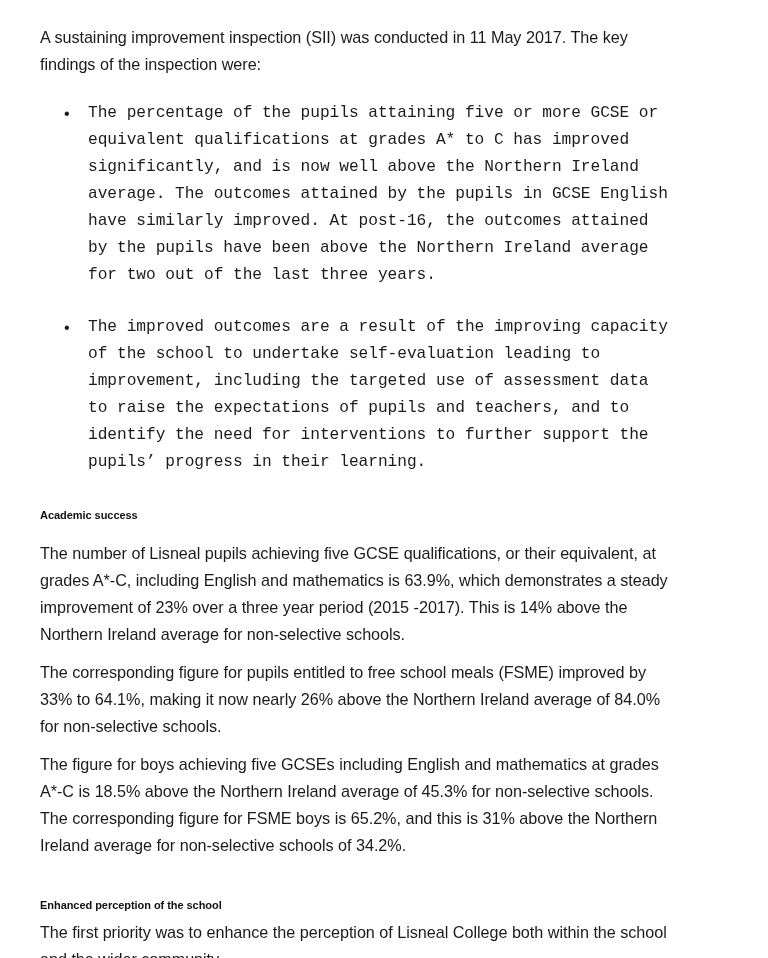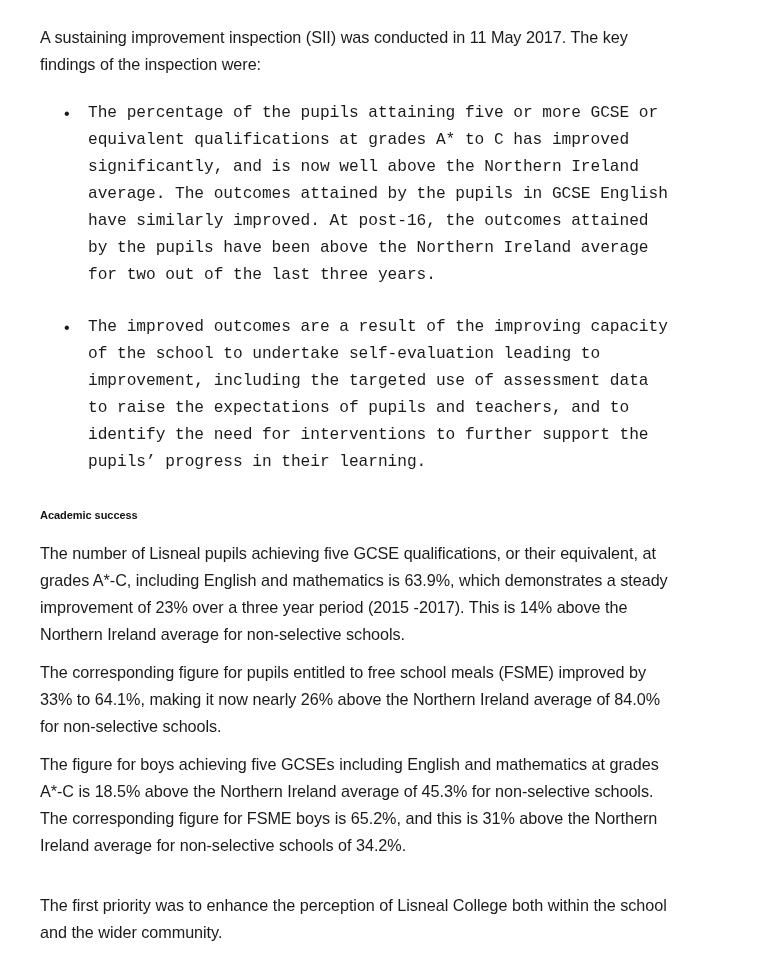--- a/index.html
+++ b/index.html
@@ -106,15 +106,16 @@
 
   <div class="gap-sm"></div>
 
   <p class="para">The figure for boys achieving five GCSEs including English and mathematics at grades A*-C is 18.5% above the Northern Ireland average of 45.3% for non-selective schools.  The corresponding figure for FSME boys is 65.2%, and this is 31% above the Northern Ireland average for non-selective schools of 34.2%.</p>
 
   <div class="gap-sm"></div>
 
 
   <div class="gap-md"></div>
 
+  <h2 class="heading">Enhanced perception of the school</h2>
   <p class="para">The first priority was to enhance the perception of Lisneal College both within the school and the wider community.</p>
 
 </div>
 
 </body></html>

